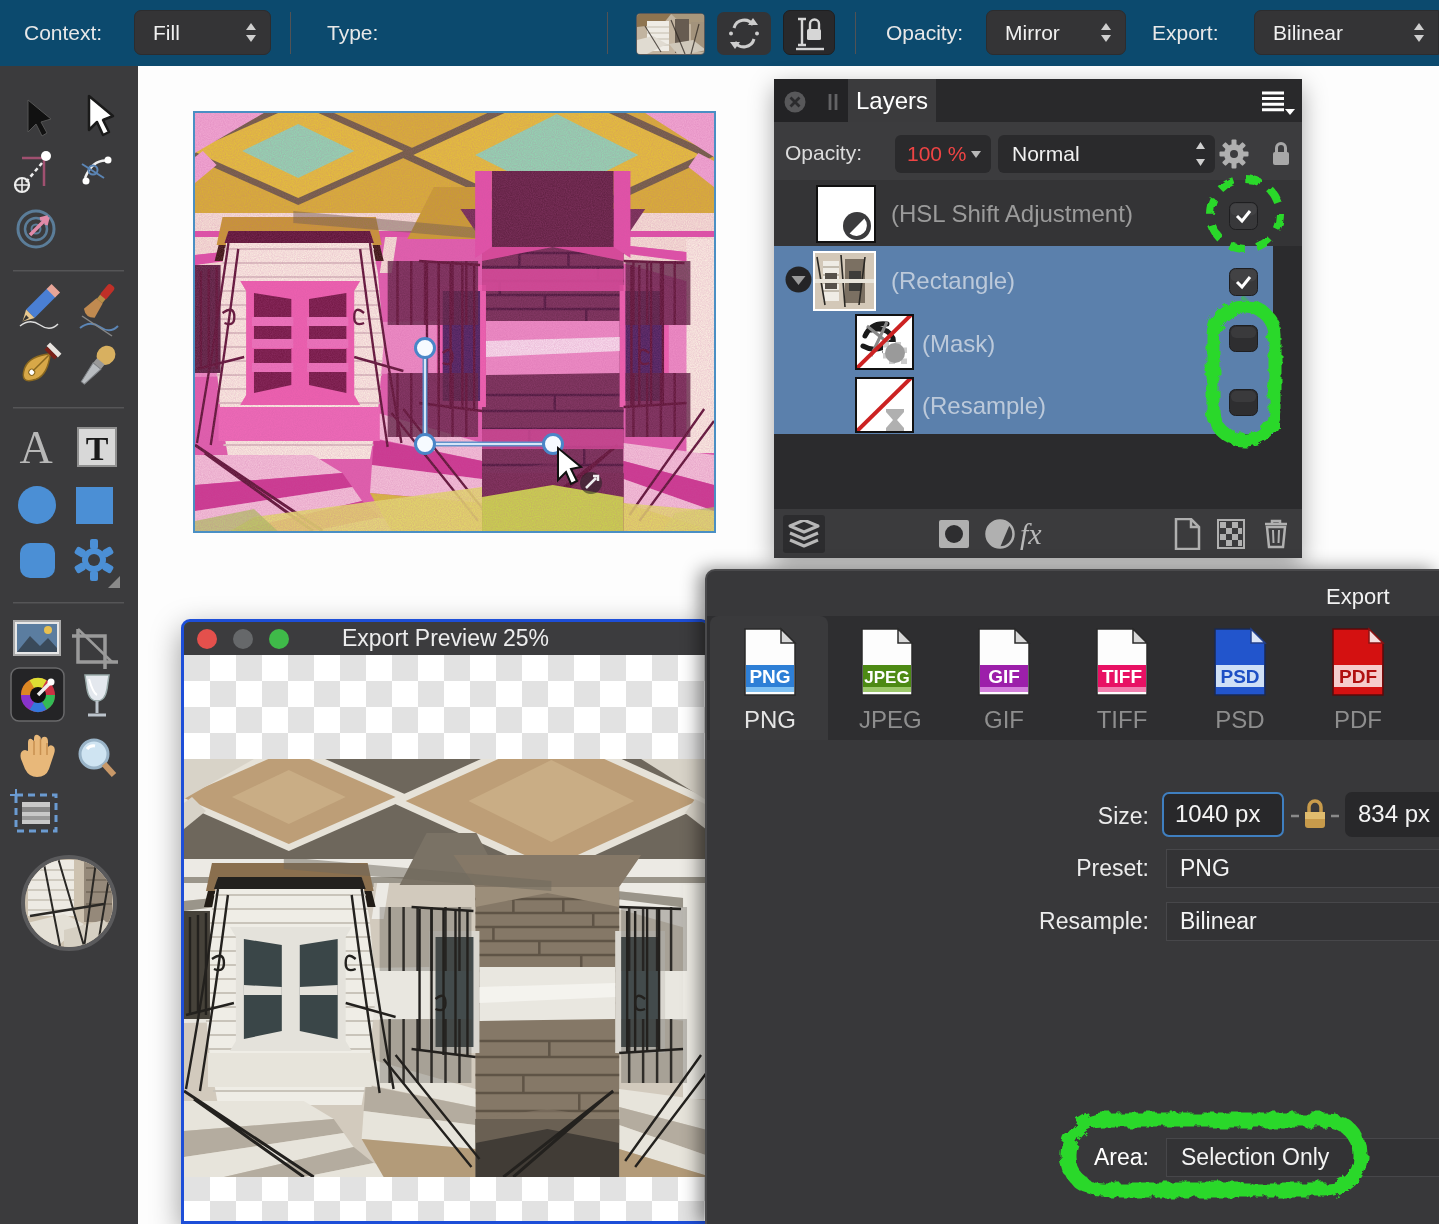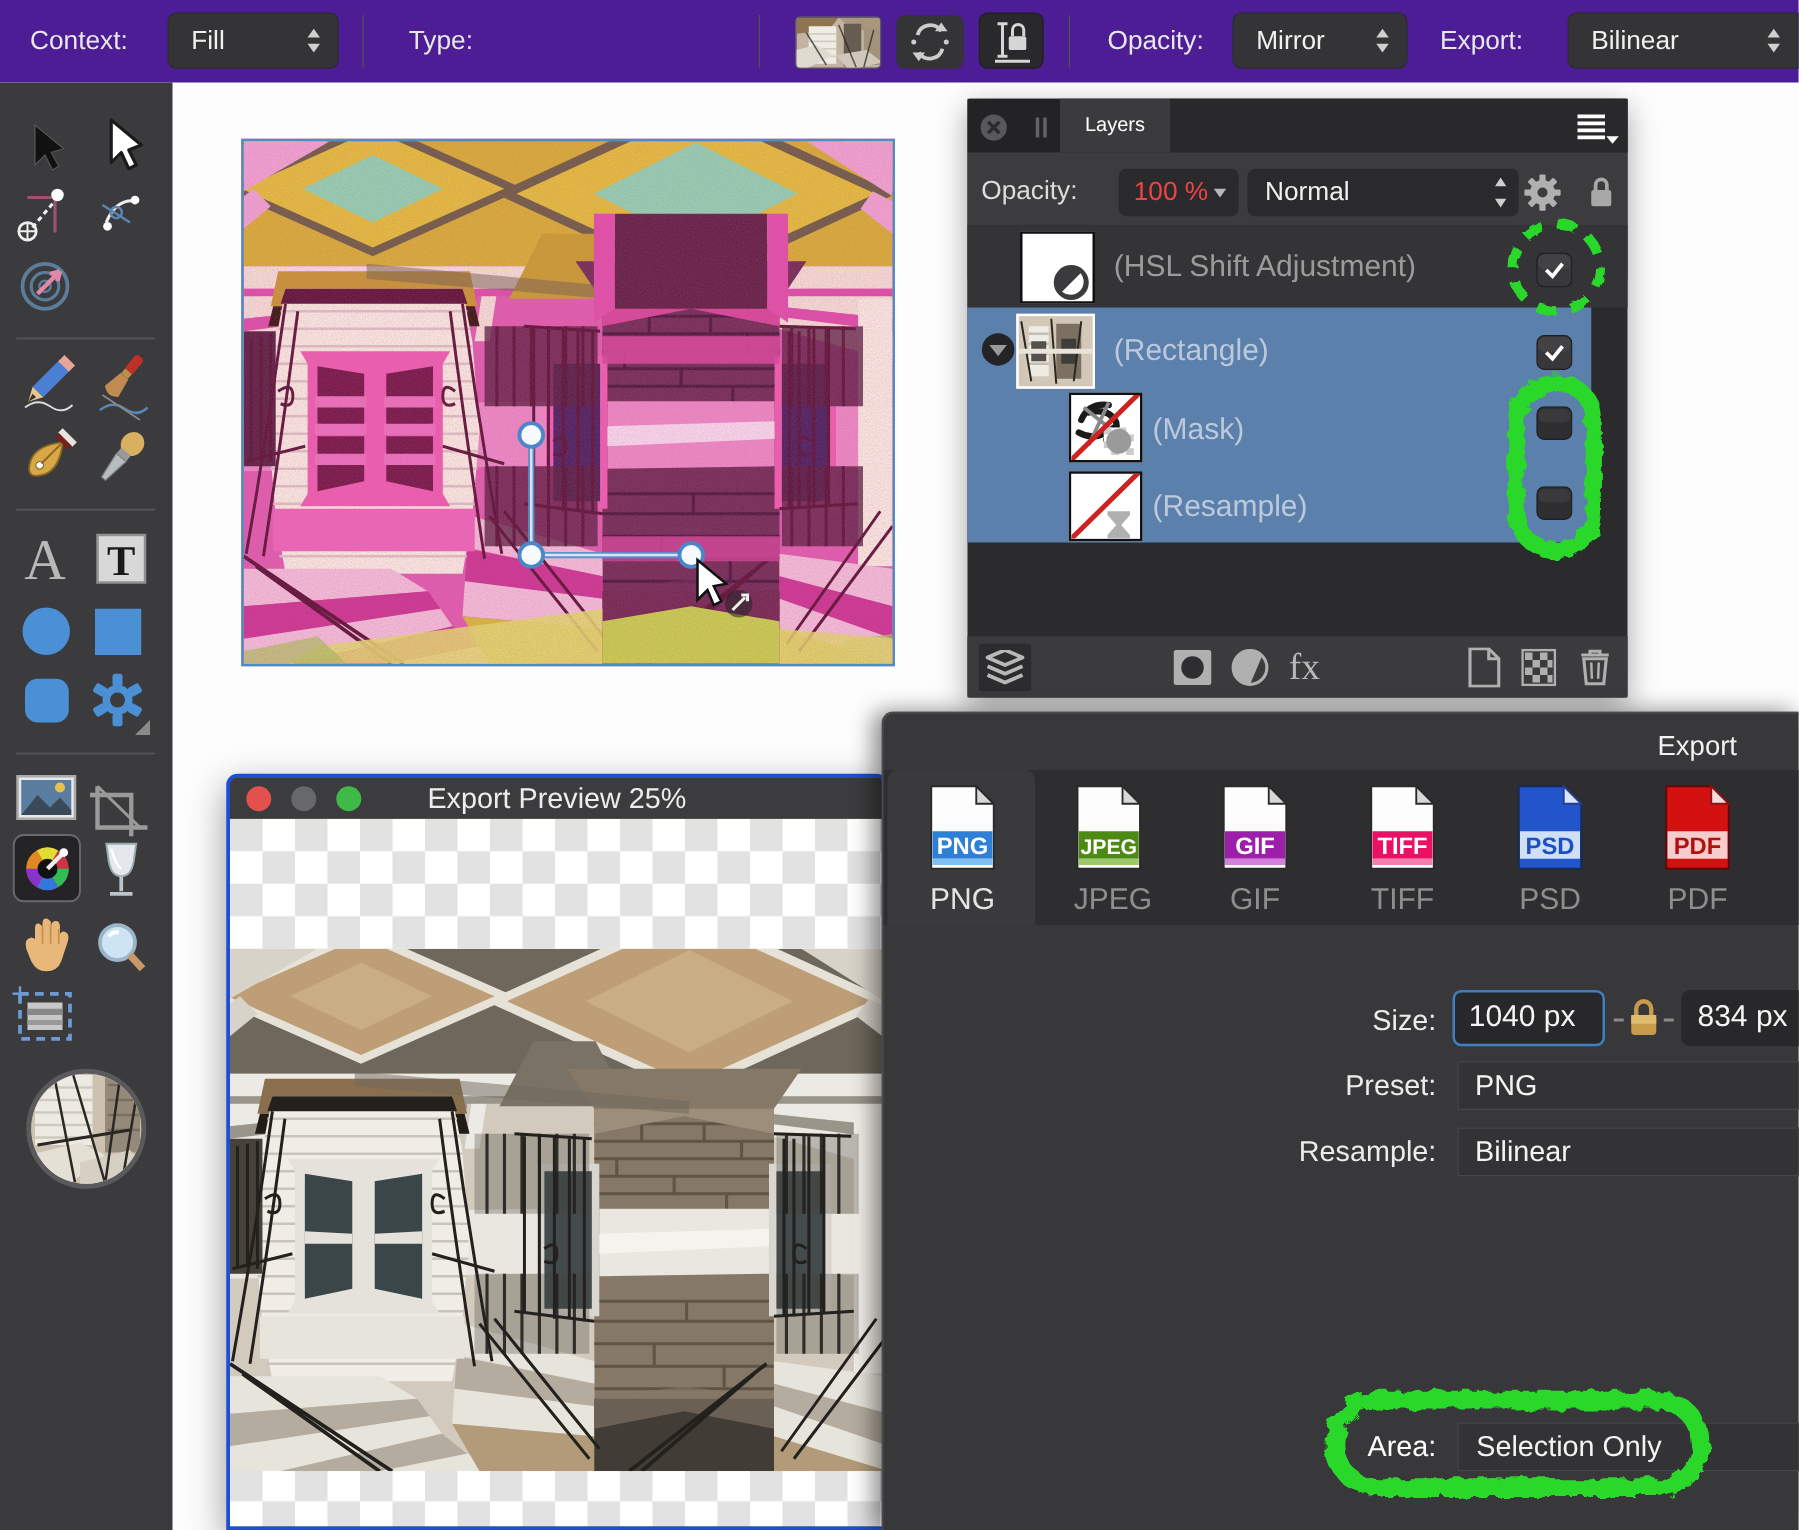--- a/index.html
+++ b/index.html
@@ -2,37 +2,37 @@
 <html><head>
 <meta charset="utf-8">
 <style>
 * { margin:0; padding:0; box-sizing:border-box; }
 html,body { width:1439px; height:1224px; overflow:hidden; background:#fff;
   font-family:"Liberation Sans", sans-serif; }
 #stage { position:relative; width:1439px; height:1224px; background:#fdfdfd; }
 .abs { position:absolute; }
 
 
-#topbar { left:0; top:0; width:1439px; height:66px; background:#4c1d95; color:#e4e4e4; }
+#topbar { left:0; top:0; width:1439px; height:66px; background:#0c4a6e; color:#e4e4e4; }
 .tlabel { position:absolute; font-size:21px; color:#e8e8e8; top:21px; }
 .tdrop { position:absolute; top:10px; height:45px; background:#343436; border:1px solid #2c2c2e;
   border-radius:7px; color:#f0f0f0; font-size:21px; line-height:43px; padding-left:18px; }
 .updown { position:absolute; right:12px; top:0; height:43px; width:14px; }
 .tsep { position:absolute; top:12px; width:1px; height:42px; background:#525254; }
 .tbtn { position:absolute; top:11px; height:44px; background:#343436; border-radius:7px; }
 
 
 #leftbar { left:0; top:66px; width:138px; height:1158px; background:#3b3b3d; }
 
 
 #layers { left:774px; top:79px; width:528px; height:479px; background:#2b2b2d; border-radius:2px;
   box-shadow:0 8px 24px rgba(0,0,0,0.35); }
 #ltabstrip { position:absolute; left:0; top:0; width:528px; height:43px; background:#232325; }
 #ltab { position:absolute; left:74px; top:0; width:88px; height:43px; background:#3b3b3d;
-  color:#fff; font-size:16px; line-height:44px; text-align:center; }
+  color:#fff; font-size:24px; line-height:44px; text-align:center; }
 #lheader { position:absolute; left:0; top:43px; width:528px; height:137px; background:#3c3c3e; height:101px; }
 .lrow-text { color:#9b9b9b; font-size:24px; }
 #lbottom { position:absolute; left:0; top:430px; width:528px; height:49px; background:#3b3b3d; }
 
 
 #export { left:705px; top:569px; width:734px; height:655px; background:#38383a;
   border:2px solid #4a4a4c; border-right:none; border-bottom:none; border-radius:10px 0 0 0;
   box-shadow:-6px 0 18px rgba(0,0,0,0.45); }
 
 
@@ -611,21 +611,21 @@
       <path d="M2 6 L16 12 L30 6 L16 0 Z M2 13 L16 19 L30 13 M2 20 L16 26 L30 20" stroke="#b8b8b8" stroke-width="3" fill="none" stroke-linejoin="round"></path>
     </svg>
     <svg class="abs" style="left:164px; top:440px;" width="32" height="30" viewBox="0 0 32 30">
       <rect x="1" y="1" width="30" height="28" rx="2" fill="#b0b0b0"></rect>
       <circle cx="16" cy="15" r="9" fill="#2e2e30"></circle>
     </svg>
     <svg class="abs" style="left:210px; top:440px;" width="32" height="30" viewBox="0 0 32 30">
       <circle cx="16" cy="15" r="13.5" fill="none" stroke="#b0b0b0" stroke-width="2.5"></circle>
       <path d="M16 1.5 A13.5 13.5 0 0 0 16 28.5 L26 5 Z" fill="#b0b0b0"></path>
     </svg>
-    <text class="abs" style="left:257px; top:438px; font-family:'Liberation Serif',serif; font-size:30px; color:#b8b8b8;">fx</text>
+    <text class="abs" style="left:246px; top:438px; font-family:'Liberation Serif',serif; font-style:italic; font-size:30px; color:#b8b8b8;">fx</text>
     <svg class="abs" style="left:400px; top:439px;" width="27" height="32" viewBox="0 0 27 32">
       <path d="M2 1 L17 1 L25 9 L25 31 L2 31 Z" fill="none" stroke="#b0b0b0" stroke-width="2.5"></path>
       <path d="M17 1 L17 9 L25 9" fill="none" stroke="#b0b0b0" stroke-width="2.5"></path>
     </svg>
     <svg class="abs" style="left:443px; top:440px;" width="28" height="30" viewBox="0 0 28 30">
       <rect x="1" y="1" width="26" height="28" fill="none" stroke="#b0b0b0" stroke-width="2"></rect>
       <g fill="#b0b0b0">
         <rect x="3" y="3" width="6" height="6"></rect>
           <rect x="15" y="3" width="6" height="6"></rect>
         <rect x="9" y="9" width="6" height="6"></rect>

